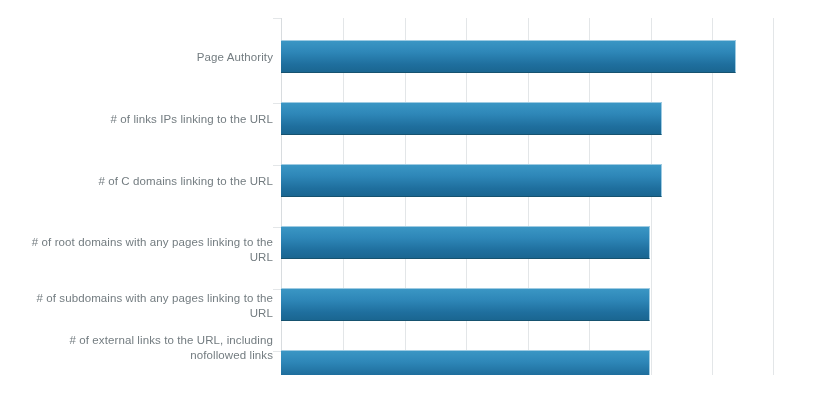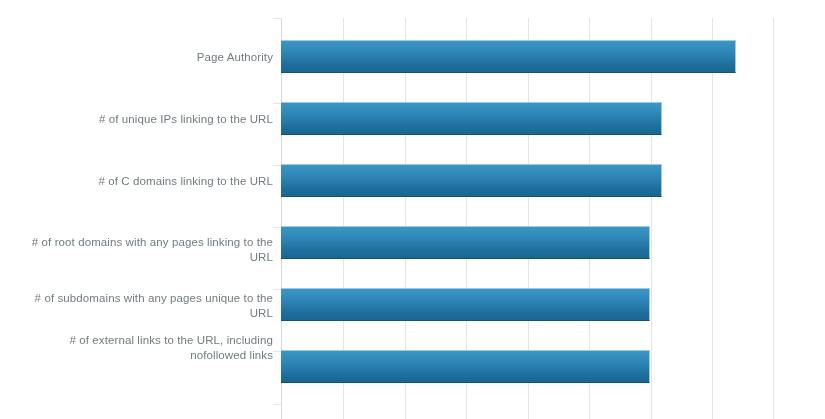--- a/index.html
+++ b/index.html
@@ -7,21 +7,21 @@
     margin: 0;
     padding: 0;
     background: #ffffff;
   }
   body {
     font-family: "Liberation Sans", sans-serif;
   }
   #chart-root {
     position: relative;
     width: 825px;
-    height: 419px;
+    height: 375px;
     background: #ffffff;
     overflow: hidden;
   }
 
   
   #plot-area {
     position: absolute;
     left: 281px;
     top: 18px;
     width: 544px;
@@ -76,24 +76,24 @@
     letter-spacing: 0.1px;
   }
 </style>
 </head>
 <body>
 
 <div id="chart-root">
 
   <div id="category-axis">
     <div class="cat-label" style="top:50px">Page Authority</div>
-    <div class="cat-label" style="top:112px"># of unique IPs linking to the URL</div>
+    <div class="cat-label" style="top:112px"># of links IPs linking to the URL</div>
     <div class="cat-label" style="top:174px"># of C domains linking to the URL</div>
     <div class="cat-label" style="top:235px"># of root domains with any pages linking to the URL</div>
-    <div class="cat-label" style="top:291px"># of subdomains with any pages unique to the URL</div>
+    <div class="cat-label" style="top:291px"># of subdomains with any pages linking to the URL</div>
     <div class="cat-label" style="top:333px"># of external links to the URL, including nofollowed links</div>
   </div>
 
   <div id="plot-area">
 
     <div class="gridline axis-line" style="left:0px"></div>
     <div class="gridline" style="left:62px"></div>
     <div class="gridline" style="left:124px"></div>
     <div class="gridline" style="left:185px"></div>
     <div class="gridline" style="left:247px"></div>

